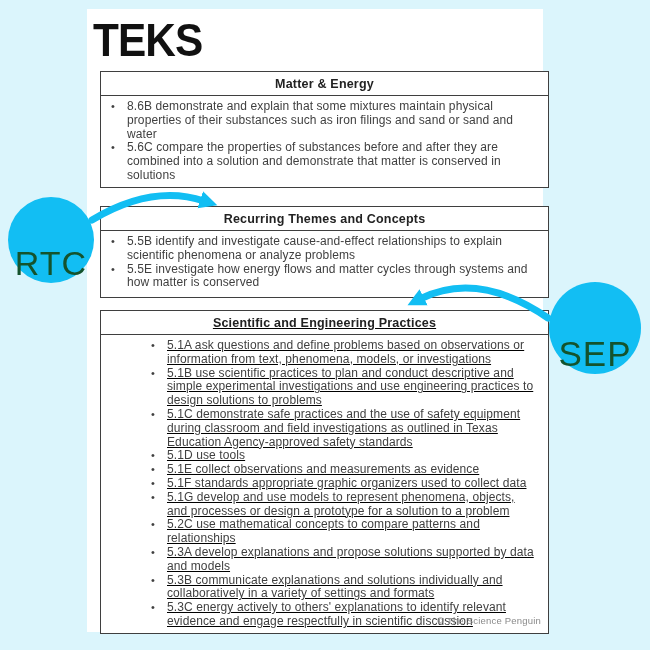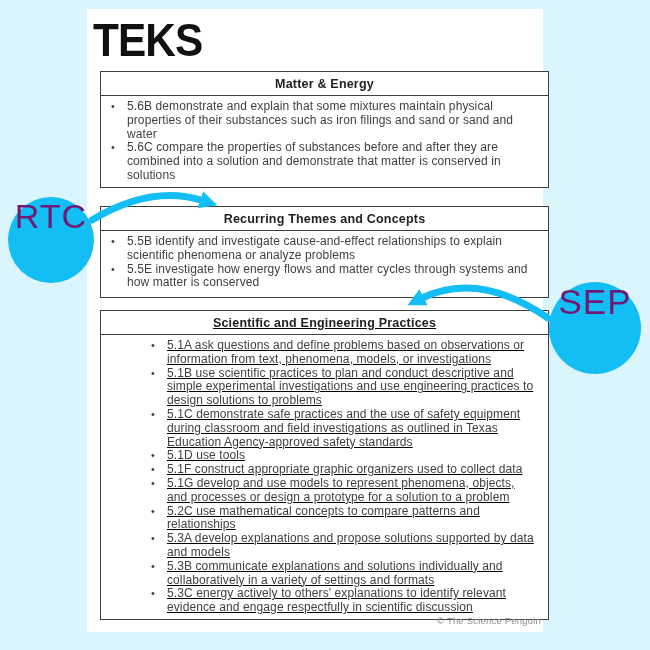--- a/index.html
+++ b/index.html
@@ -83,23 +83,23 @@
     right: 2px; bottom: 6px;
     font-size: 9.5px;
     color: #8a8a8a;
     letter-spacing: 0.2px;
   }
   .badge {
     position: absolute;
     border-radius: 50%;
     background: #12BEF3;
     display: flex;
-    align-items: flex-start;
+    align-items: flex-end;
     justify-content: center;
-    color: #701a75;
+    color: #14532d;
     z-index: 2;
   }
   #badge-rtc {
     left: 8px; top: 197px;
     width: 86px; height: 86px;
     font-size: 34px;
   }
   #badge-sep {
     left: 549px; top: 282px;
     width: 92px; height: 92px;
@@ -118,21 +118,21 @@
 <body>
 
 <div class="page">
 
   <div class="teks-title">TEKS</div>
 
   <div class="section" id="section-matter">
     <div class="section-header">Matter &amp; Energy</div>
     <div class="section-body">
       <ul>
-          <li>5.6B demonstrate and explain that some mixtures maintain physical properties of their substances such as iron filings and sand or sand and water</li>
+          <li>8.6B demonstrate and explain that some mixtures maintain physical properties of their substances such as iron filings and sand or sand and water</li>
           <li>5.6C compare the properties of substances before and after they are combined into a solution and demonstrate that matter is conserved in solutions</li>
         </ul>
     </div>
   </div>
 
   <div class="section" id="section-rtc">
     <div class="section-header">Recurring Themes and Concepts</div>
     <div class="section-body">
       <ul>
           <li>5.5B identify and investigate cause-and-effect relationships to explain scientific phenomena or analyze problems</li>
@@ -142,21 +142,22 @@
   </div>
 
   <div class="section" id="section-sep">
     <div class="section-header">Scientific and Engineering Practices</div>
     <div class="section-body">
       <ul>
           <li>5.1A ask questions and define problems based on observations or information from text, phenomena, models, or investigations</li>
           <li>5.1B use scientific practices to plan and conduct descriptive and simple experimental investigations and use engineering practices to design solutions to problems</li>
           <li>5.1C demonstrate safe practices and the use of safety equipment during classroom and field investigations as outlined in Texas Education Agency-approved safety standards</li>
           <li>5.1D use tools</li>
-          <li>5.1F construct appropriate graphic organizers used to collect data</li>
+          <li>5.1E collect observations and measurements as evidence</li>
+          <li>5.1F standards appropriate graphic organizers used to collect data</li>
           <li>5.1G develop and use models to represent phenomena, objects, and processes or design a prototype for a solution to a problem</li>
           <li>5.2C use mathematical concepts to compare patterns and relationships</li>
           <li>5.3A develop explanations and propose solutions supported by data and models</li>
           <li>5.3B communicate explanations and solutions individually and collaboratively in a variety of settings and formats</li>
           <li>5.3C energy actively to others' explanations to identify relevant evidence and engage respectfully in scientific discussion</li>
         </ul>
     </div>
   </div>
 
   <div class="footer">© The Science Penguin</div>

